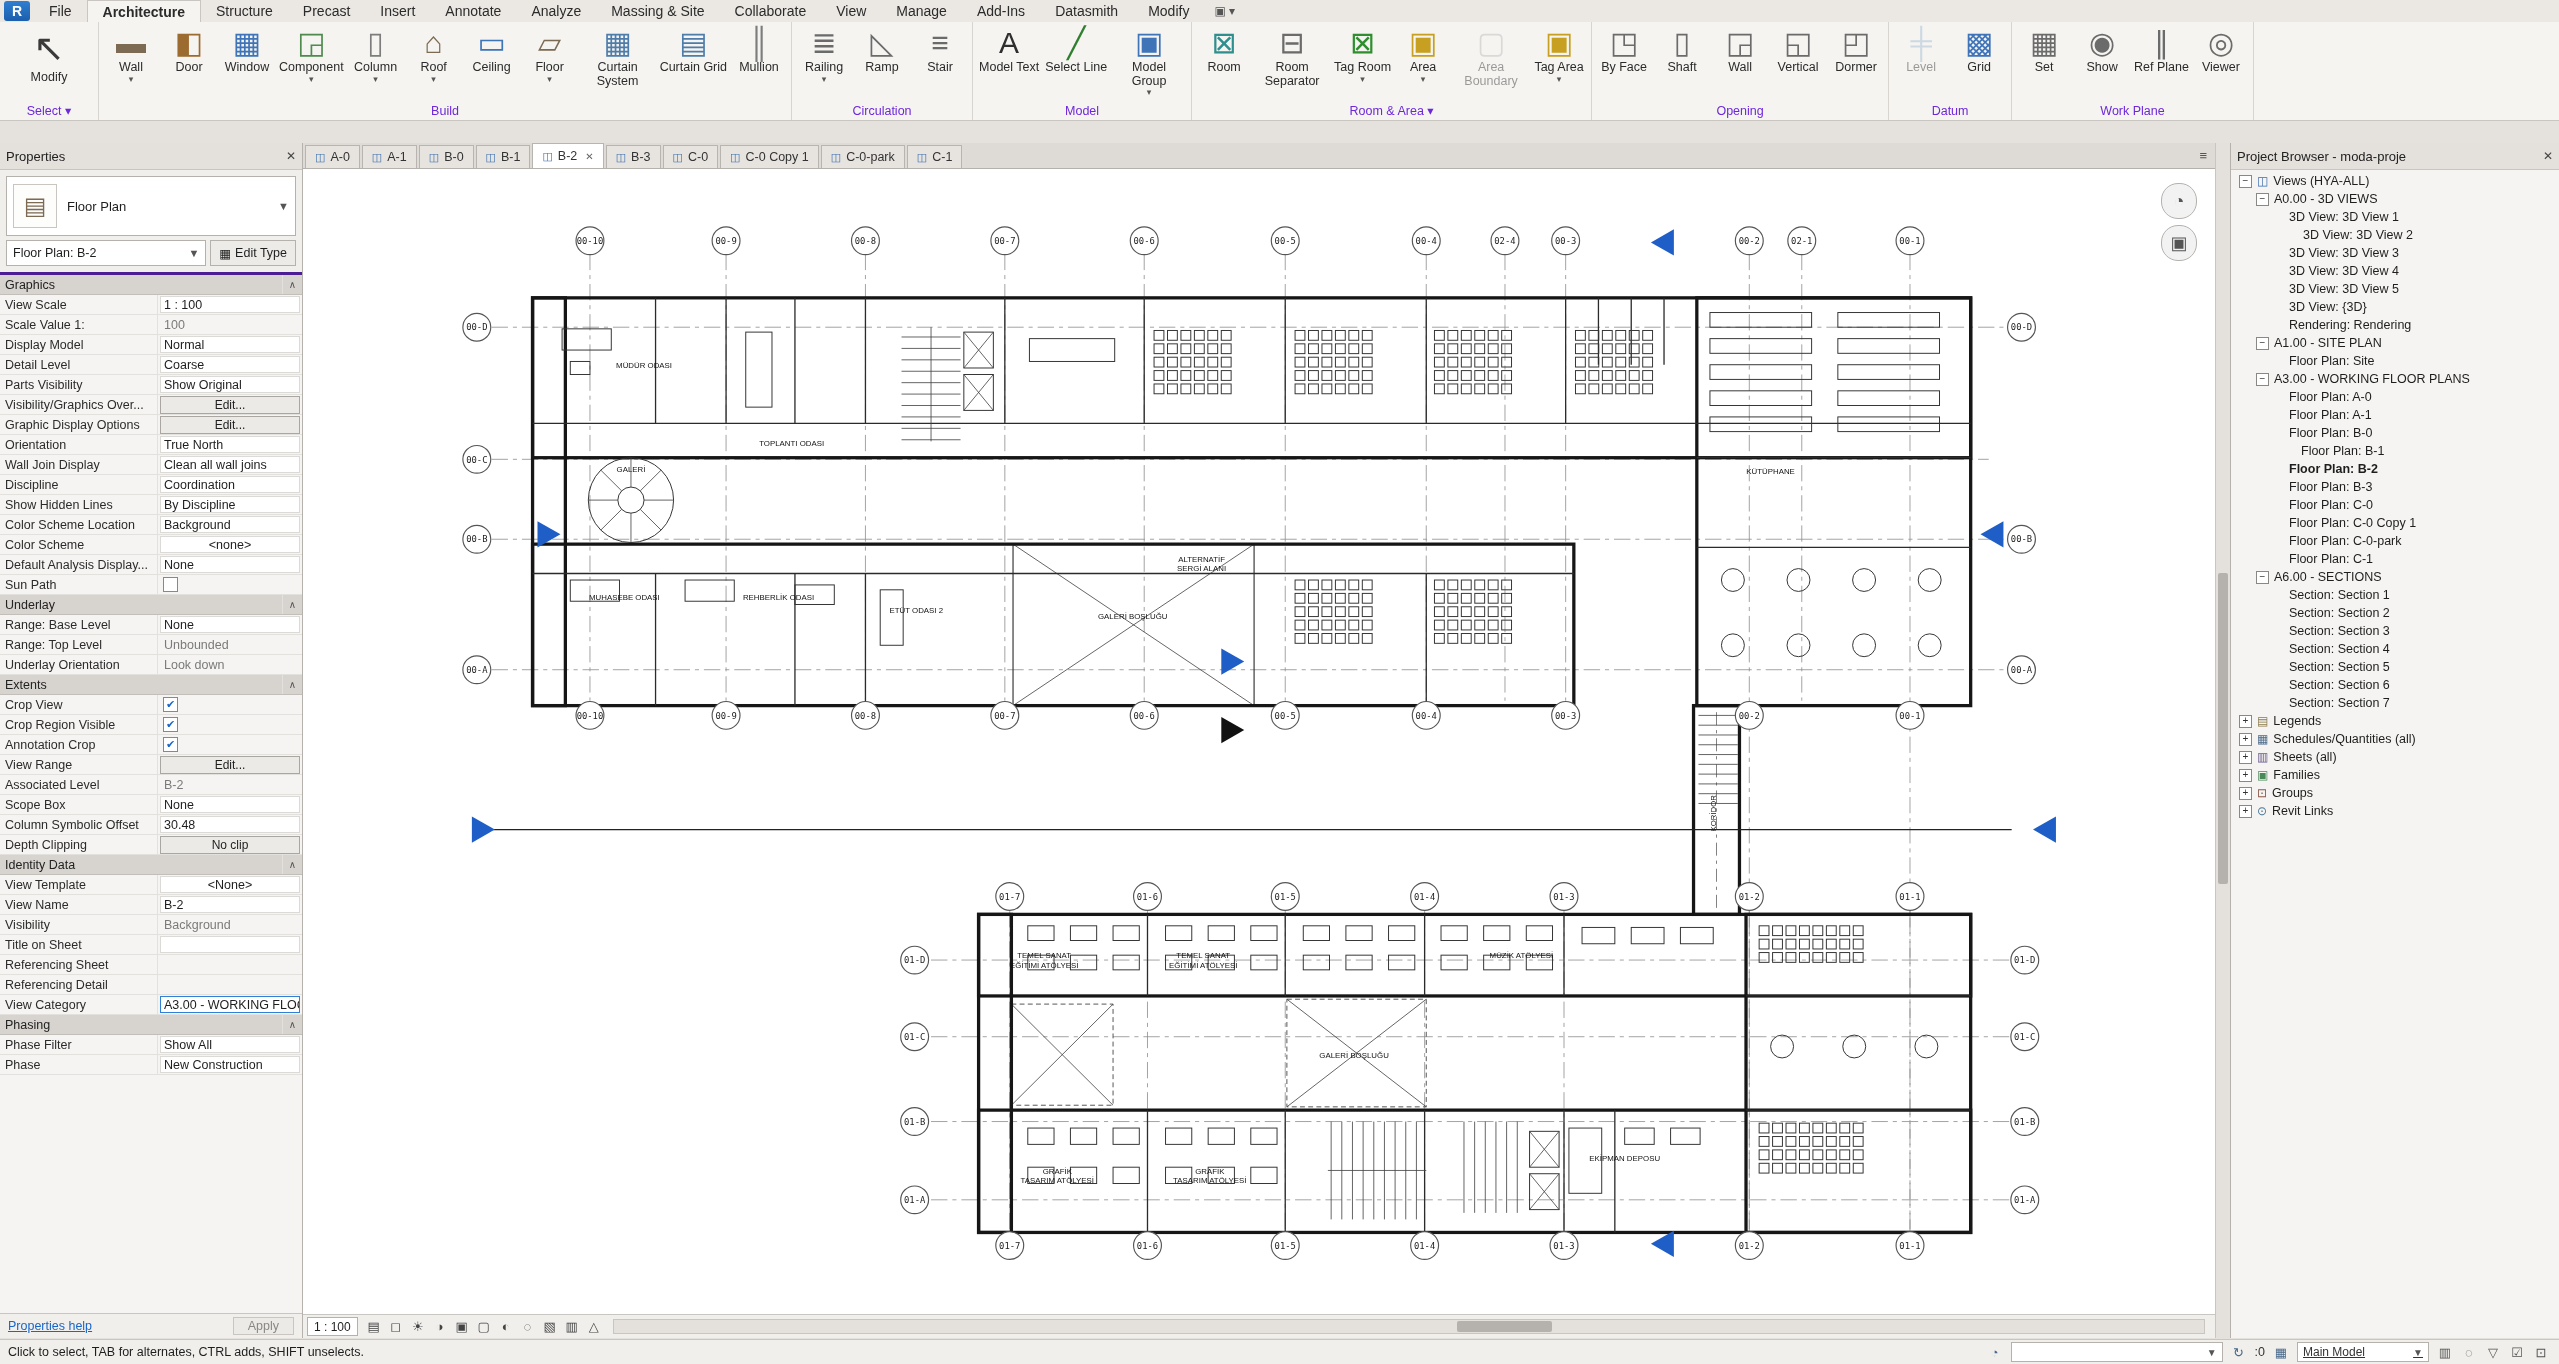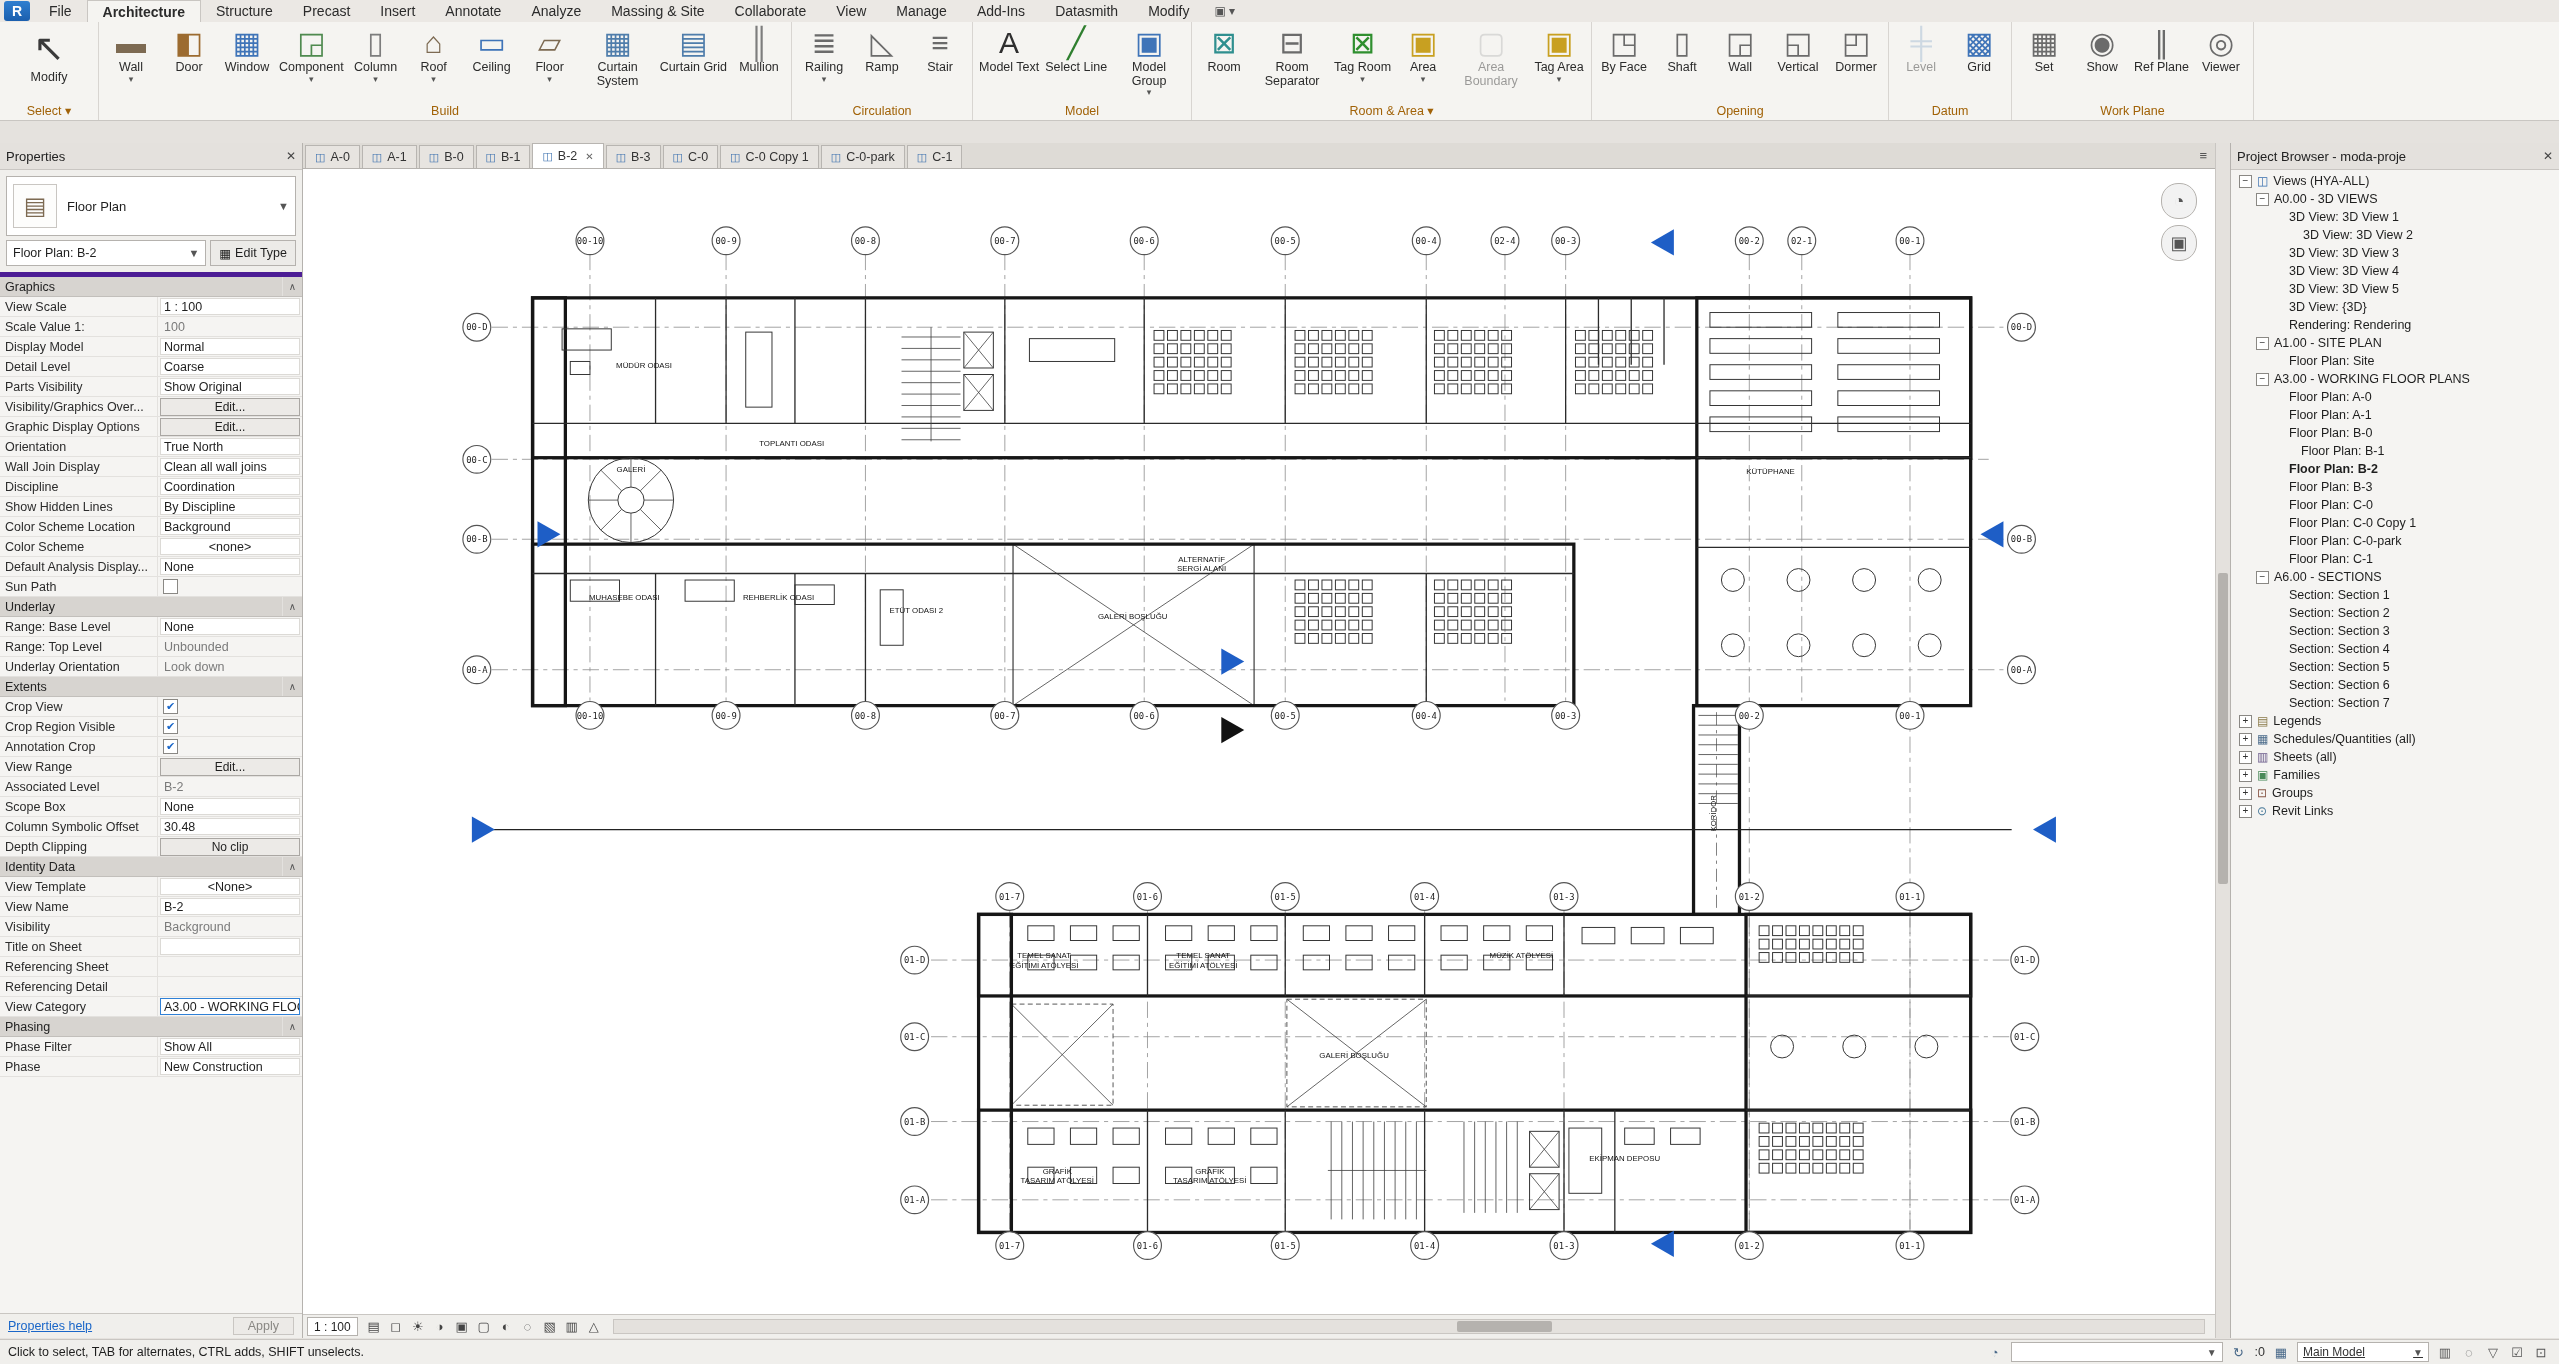--- a/index.html
+++ b/index.html
@@ -15,36 +15,36 @@
   #ribbon{position:absolute;left:0;top:22px;width:100%;height:98px;background:#f5f4f1;border-bottom:1px solid #c9c6c2;display:flex;align-items:stretch;overflow:hidden;}
   .rgroup{display:flex;flex-direction:column;border-right:1px solid #d8d5d1;padding:1px 3px 0 3px;}
   .rtools{flex:1;display:flex;align-items:stretch;}
   .rtool{display:flex;flex-direction:column;align-items:center;justify-content:flex-start;min-width:52px;max-width:72px;padding:2px 3px 0 3px;border-radius:3px;cursor:default;}
   .rtool.big{min-width:86px;}
   .rtool.disabled{opacity:.45;}
   .ricon{font-size:30px;line-height:36px;height:36px;}
   .rtool.big .ricon{font-size:38px;line-height:46px;height:46px;}
   .rlabel{font-size:12.5px;line-height:13.5px;text-align:center;color:#2b2b2b;white-space:normal;}
   .rarrow{font-size:9px;color:#555;line-height:9px;}
-  .rglabel{height:17px;font-size:12.5px;color:#a16207;text-align:center;line-height:17px;white-space:nowrap;}
+  .rglabel{height:17px;font-size:12.5px;color:#6d28d9;text-align:center;line-height:17px;white-space:nowrap;}
   
   #mainrow{position:absolute;left:0;top:143px;right:0;bottom:26px;display:flex;align-items:stretch;}
   
   #props{width:302px;background:#f0efec;border-right:1px solid #b5b2ae;display:flex;flex-direction:column;font-size:12.5px;}
   .panelhead{height:26px;background:#e4e1dd;border-bottom:1px solid #c9c6c2;display:flex;align-items:center;padding:0 6px;font-size:13px;color:#222;}
   .panelhead .ph-close{margin-left:auto;font-size:12px;color:#444;cursor:default;}
   #typesel{height:58px;margin:6px 6px 4px 6px;background:#fff;border:1px solid #b5b2ae;display:flex;align-items:center;padding:0 6px;}
   #typesel .timg{width:42px;height:42px;border:1px solid #c9c6c2;display:flex;align-items:center;justify-content:center;font-size:24px;color:#7d6a52;background:#fdfdfc;}
   #typesel .tname{margin-left:10px;font-size:13px;}
   #typesel .tcaret{margin-left:auto;color:#555;font-size:11px;}
   #filterrow{display:flex;align-items:center;margin:0 6px 6px 6px;gap:4px;}
   #filtersel{flex:1;height:24px;background:#fff;border:1px solid #b5b2ae;display:flex;align-items:center;padding:0 6px;}
   #filtersel .fcaret{margin-left:auto;color:#555;font-size:11px;}
   #edittype{height:24px;padding:0 8px;background:#ecebe8;border:1px solid #b5b2ae;display:flex;align-items:center;gap:4px;font-size:12.5px;cursor:default;}
-  #proprows{flex:1;overflow:hidden;border-top:5px solid #4c1d95;background:#f5f4f2;}
+  #proprows{flex:1;overflow:hidden;border-top:3px solid #4c1d95;background:#f5f4f2;}
   .prow{display:flex;height:19px;border-bottom:1px solid #e3e1de;align-items:stretch;}
   .prow.header{background:#d7d4d0;border-bottom:1px solid #c2bfbb;}
   .prow.header .plabel{font-weight:normal;color:#222;width:auto;flex:1;}
   .prow.header .chev{margin:0 6px;color:#555;font-size:10px;align-self:center;}
   .plabel{width:152px;padding:0 0 0 5px;display:flex;align-items:center;color:#2b2b2b;white-space:nowrap;overflow:hidden;text-overflow:ellipsis;border-right:1px solid #e3e1de;}
   .pval{flex:1;display:flex;align-items:center;padding:1px 2px;min-width:0;}
   .pfield{flex:1;height:15px;background:#fff;border:1px solid #dcdad6;display:flex;align-items:center;padding:0 3px;white-space:nowrap;overflow:hidden;}
   .pfield.center{justify-content:center;}
   .pfield.sel{border:1px solid #2f80d6;}
   .pmuted{flex:1;color:#7a7a7a;padding:0 4px;white-space:nowrap;overflow:hidden;}

